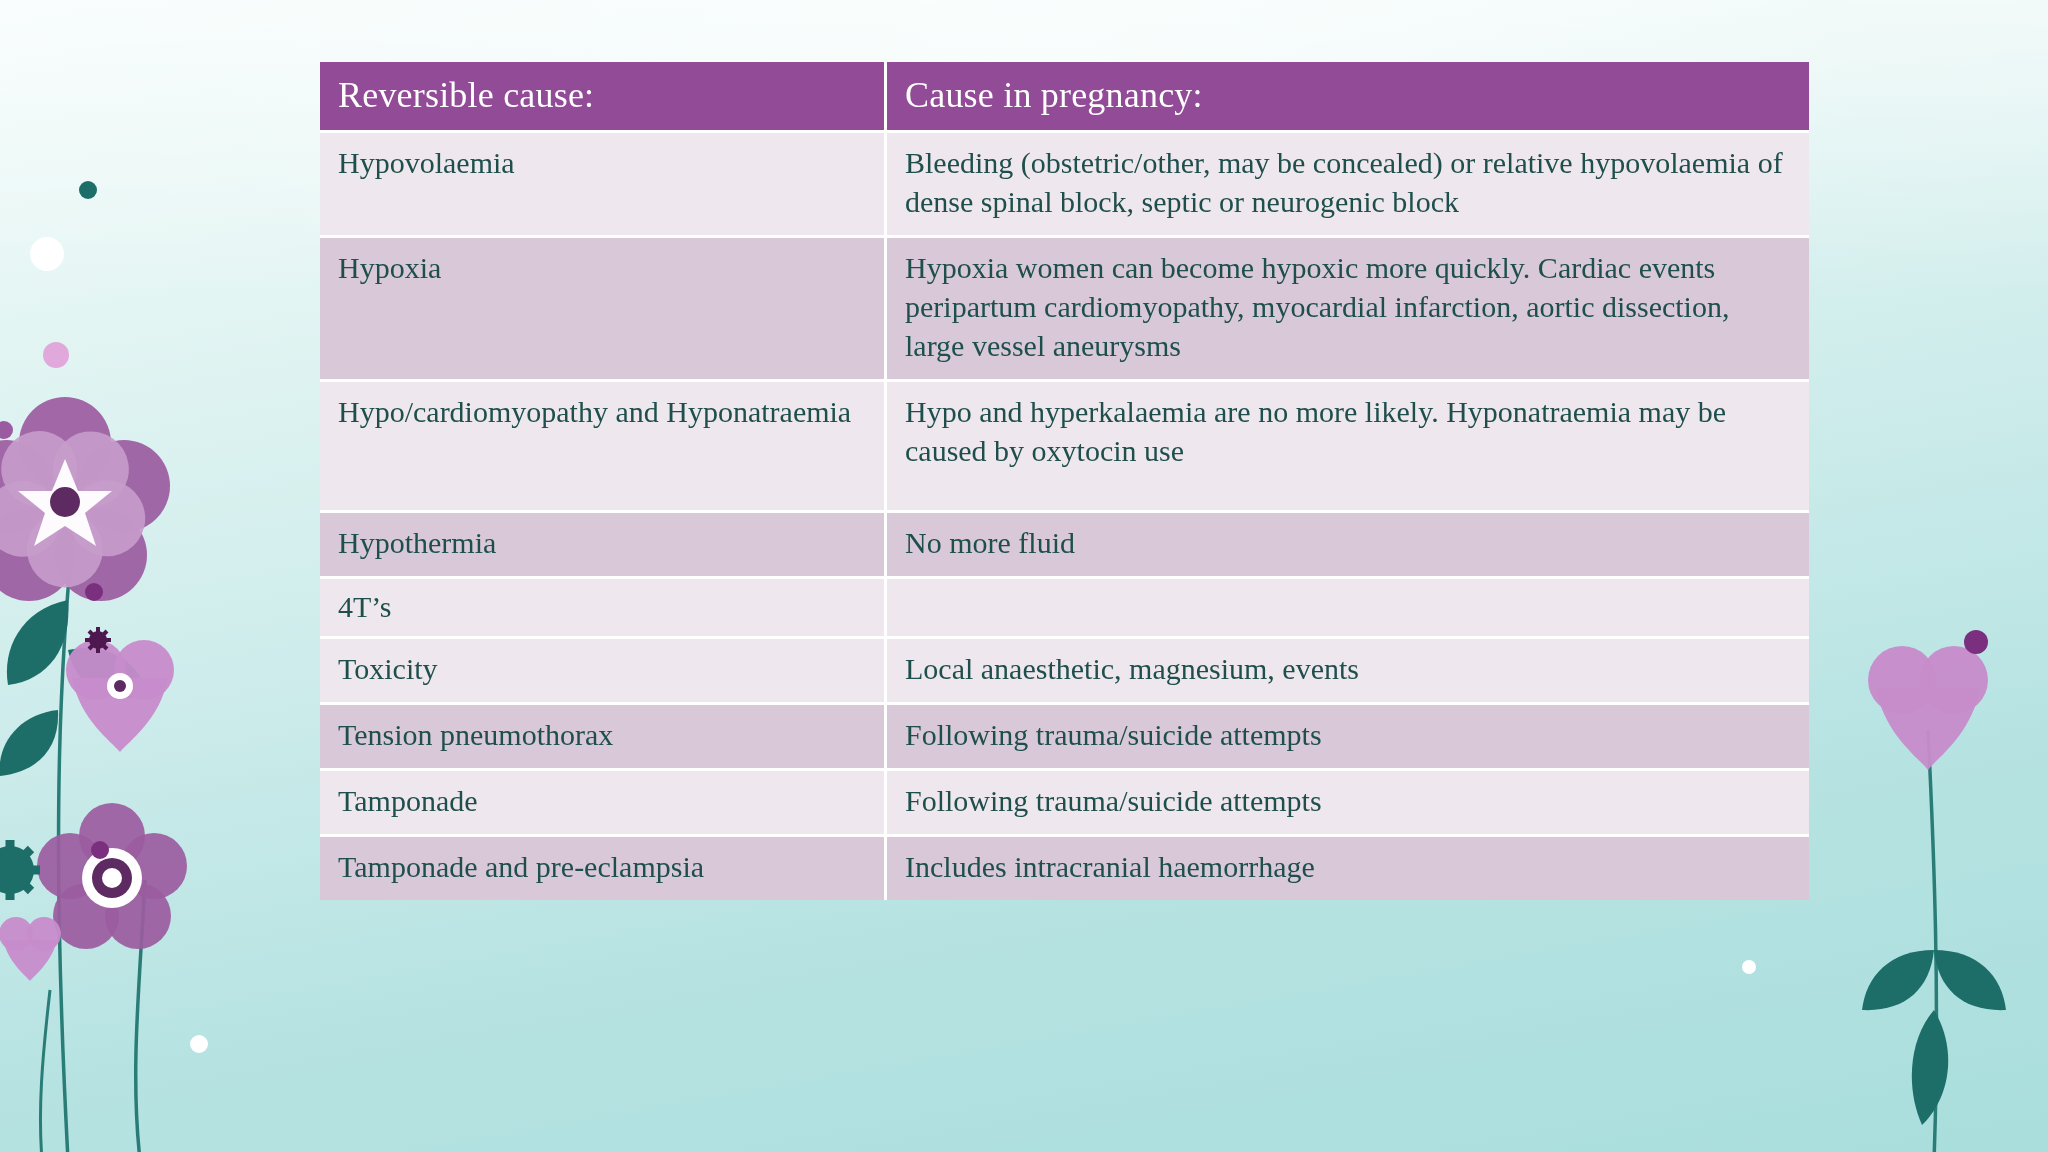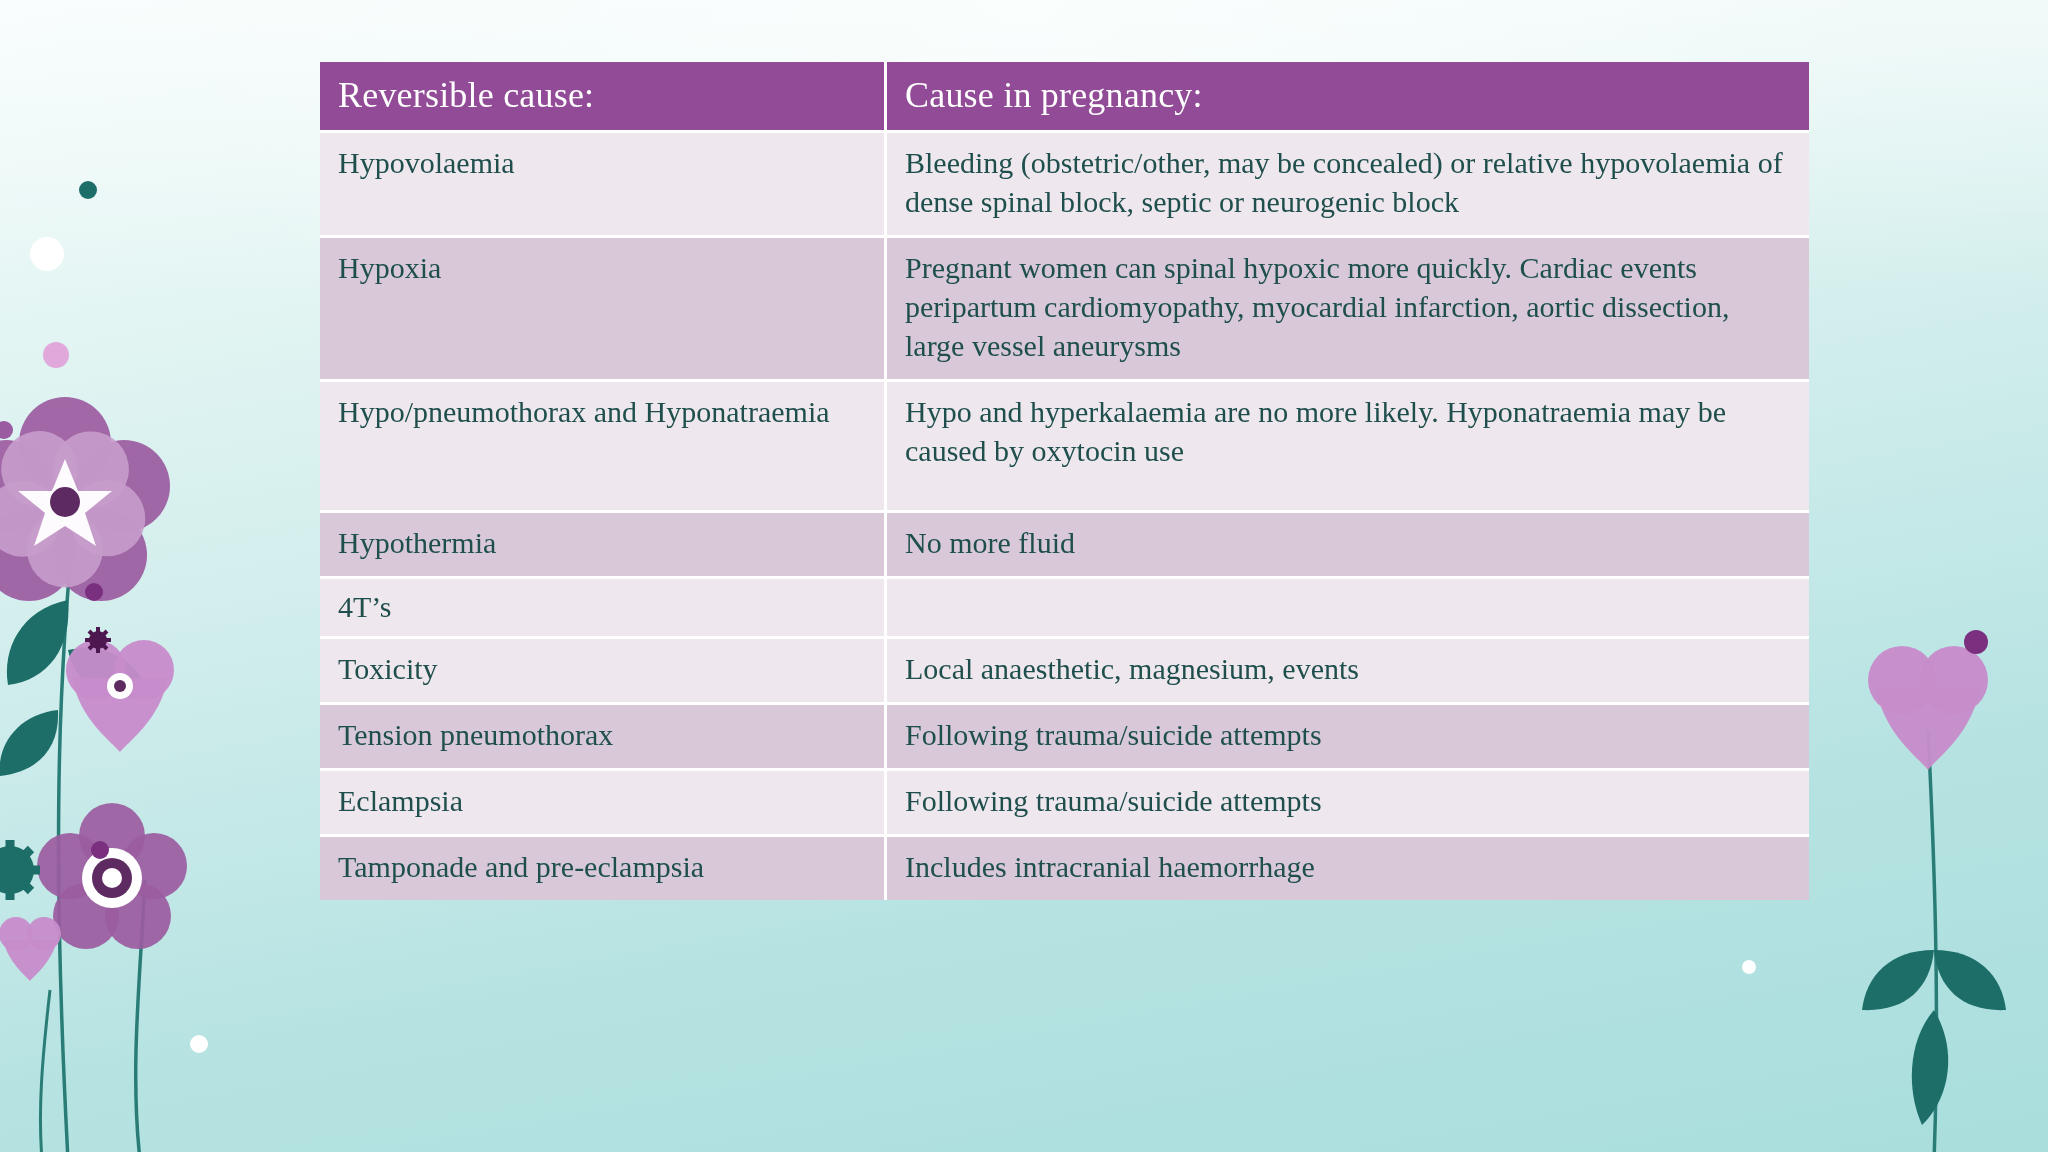--- a/index.html
+++ b/index.html
@@ -211,44 +211,44 @@
           <th class="th-right">Cause in pregnancy:</th>
         </tr>
       </thead>
       <tbody id="table-body">
           <tr class="band-light">
             <td class="cell-left">Hypovolaemia</td>
             <td class="cell-right">Bleeding (obstetric/other, may be concealed) or relative hypovolaemia of dense spinal block, septic or neurogenic block</td>
           </tr>
           <tr class="band-dark">
             <td class="cell-left">Hypoxia</td>
-            <td class="cell-right">Pregnant women can spinal hypoxic more quickly. Cardiac events peripartum cardiomyopathy, myocardial infarction, aortic dissection, large vessel aneurysms</td>
+            <td class="cell-right">Hypoxia women can become hypoxic more quickly. Cardiac events peripartum cardiomyopathy, myocardial infarction, aortic dissection, large vessel aneurysms</td>
           </tr>
           <tr class="band-light tall">
-            <td class="cell-left">Hypo/pneumothorax and Hyponatraemia</td>
+            <td class="cell-left">Hypo/cardiomyopathy and Hyponatraemia</td>
             <td class="cell-right">Hypo and hyperkalaemia are no more likely. Hyponatraemia may be caused by oxytocin use</td>
           </tr>
           <tr class="band-dark">
             <td class="cell-left">Hypothermia</td>
             <td class="cell-right">No more fluid</td>
           </tr>
           <tr class="band-light section-row">
             <td class="cell-left">4T’s</td>
             <td class="cell-right"></td>
           </tr>
           <tr class="band-light">
             <td class="cell-left">Toxicity</td>
             <td class="cell-right">Local anaesthetic, magnesium, events</td>
           </tr>
           <tr class="band-dark">
             <td class="cell-left">Tension pneumothorax</td>
             <td class="cell-right">Following trauma/suicide attempts</td>
           </tr>
           <tr class="band-light">
-            <td class="cell-left">Eclampsia</td>
+            <td class="cell-left">Tamponade</td>
             <td class="cell-right">Following trauma/suicide attempts</td>
           </tr>
           <tr class="band-dark">
             <td class="cell-left">Tamponade and pre-eclampsia</td>
             <td class="cell-right">Includes intracranial haemorrhage</td>
           </tr>
         </tbody>
     </table>
   </div>
 

